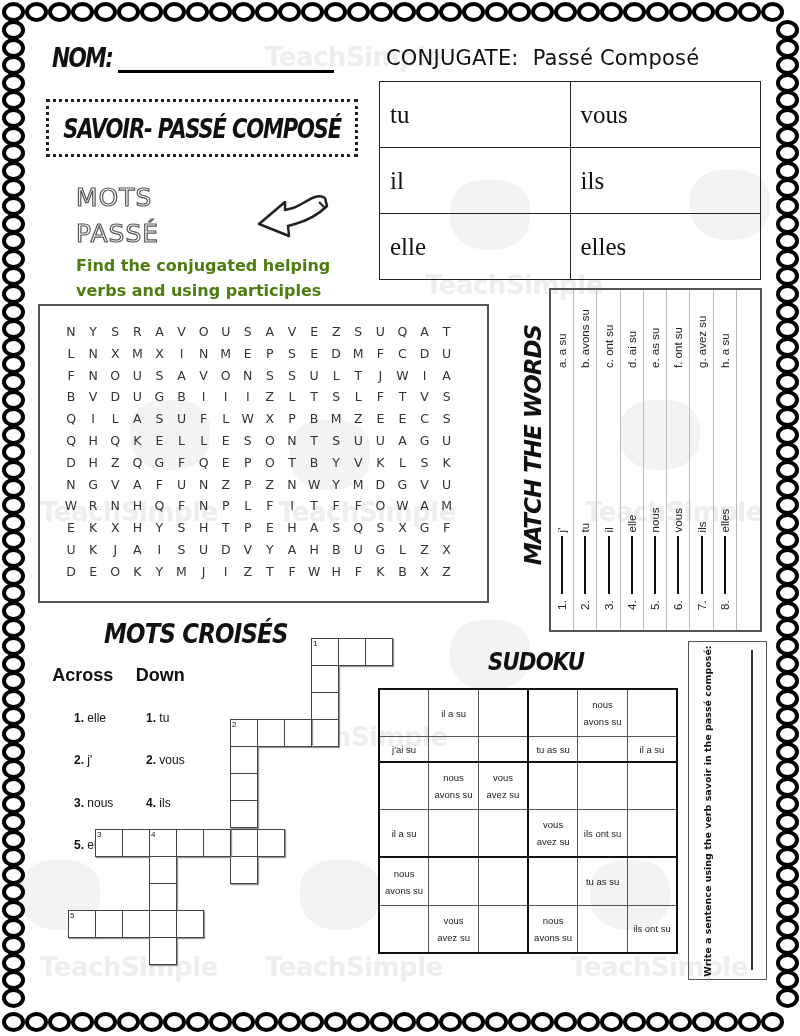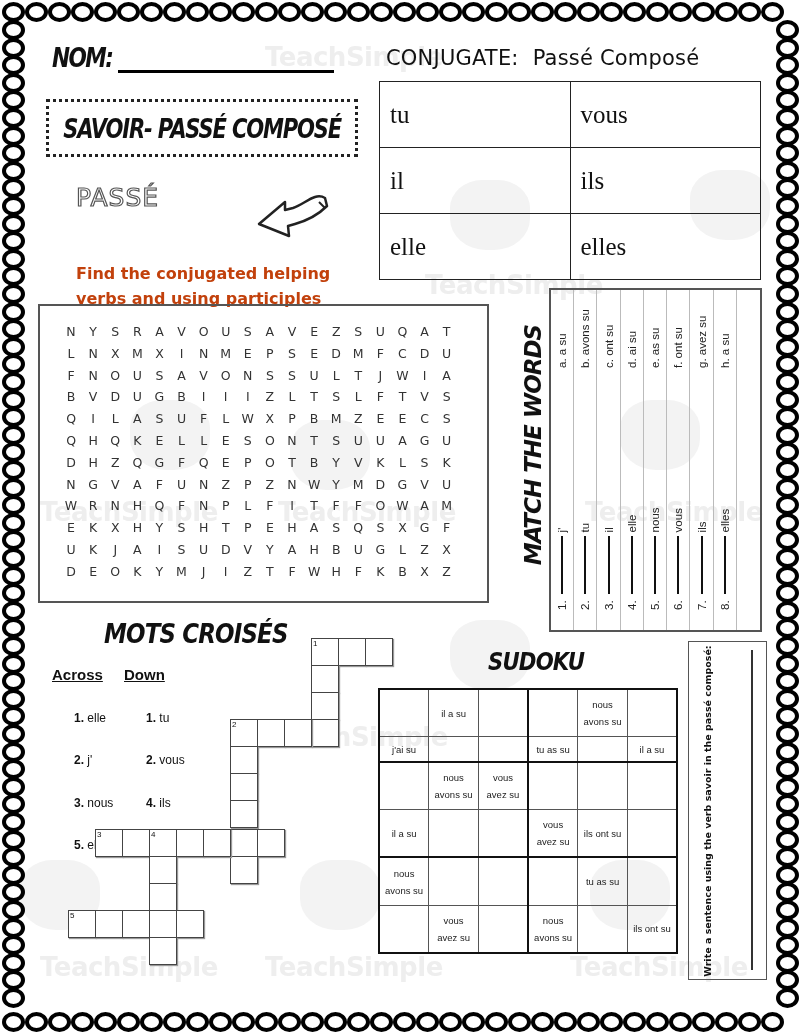--- a/index.html
+++ b/index.html
@@ -14,21 +14,21 @@
   .owl { position: absolute; width: 80px; height: 70px; border-radius: 40% 40% 45% 45%; background: #f3f3f3; pointer-events: none; }
 
   .nom { position: absolute; left: 52px; top: 42px; font-family: "DejaVu Sans", sans-serif; font-weight: bold; font-style: italic; font-size: 27px; letter-spacing: -2px; transform: scaleX(0.8); transform-origin: left; }
   .nom-line { position: absolute; left: 118px; top: 70px; width: 216px; height: 3px; background: #000; }
 
   .title-box { position: absolute; left: 46px; top: 99px; width: 312px; height: 58px; border: 3px dotted #222; display: flex; align-items: center; justify-content: center; }
   .title-box span { font-family: "DejaVu Sans", sans-serif; font-weight: bold; font-style: italic; font-size: 27px; letter-spacing: -1.5px; transform: scaleX(0.78); white-space: nowrap; }
 
   .mots-caches { position: absolute; left: 76px; top: 180px; font-family: "DejaVu Sans", sans-serif; font-size: 25px; line-height: 36px; color: #fff; -webkit-text-stroke: 1.2px #555; letter-spacing: 1px; }
   .arrow { position: absolute; left: 255px; top: 190px; }
-  .find-text { position: absolute; left: 76px; top: 261px; font-family: "DejaVu Sans", sans-serif; font-weight: bold; font-size: 16px; line-height: 25px; color: #c2410c; }
+  .find-text { position: absolute; left: 76px; top: 253px; font-family: "DejaVu Sans", sans-serif; font-weight: bold; font-size: 16px; line-height: 25px; color: #4d7c0f; }
 
   .conj-title { position: absolute; left: 386px; top: 46px; font-family: "DejaVu Sans", sans-serif; font-size: 21px; letter-spacing: 0.2px; }
   .conj-title .c { margin-right: 14px; }
   table.conj { position: absolute; left: 379px; top: 81px; width: 382px; height: 199px; border-collapse: collapse; }
   table.conj td { border: 1.5px solid #222; font-family: "Liberation Serif", serif; font-size: 25px; padding-left: 10px; width: 50%; }
 
   .ws-box { position: absolute; left: 38px; top: 304px; width: 451px; height: 299px; border: 2px solid #555; }
   .ws-grid { position: absolute; left: 60px; top: 324px; display: grid; grid-template-columns: repeat(18, 22.1px); grid-auto-rows: 21.8px; }
   .ws-grid span { font-family: "DejaVu Sans", sans-serif; font-size: 12.5px; color: #333; text-align: center; }
 
@@ -36,21 +36,21 @@
   .match-title span { position: absolute; left: 50%; top: 50%; transform: translate(-50%,-50%) rotate(-90deg); font-family: "DejaVu Sans", sans-serif; font-weight: bold; font-style: italic; font-size: 23px; letter-spacing: -1px; white-space: nowrap; }
   .match-box { position: absolute; left: 549px; top: 288px; width: 213px; height: 344px; border: 2px solid #555; display: flex; }
   .match-col { position: relative; width: 24.7px; border-right: 1px solid #bbb; height: 100%; }
   .match-col:last-child { border-right: none; }
   .match-top { position: absolute; bottom: 250px; left: 50%; transform-origin: 0 0; transform: rotate(-90deg) translateY(-50%); font-size: 11.5px; white-space: nowrap; color: #222; }
   .match-bottom { position: absolute; bottom: 8px; left: 50%; transform-origin: 0 0; transform: rotate(-90deg) translateY(-50%); font-size: 11.5px; white-space: nowrap; color: #222; display: flex; align-items: center; }
   .match-bottom .ln { display: inline-block; width: 58px; height: 2px; background: #111; margin: 0 4px 0 6px; }
 
   .cw-title { position: absolute; left: 104px; top: 618px; font-family: "DejaVu Sans", sans-serif; font-weight: bold; font-style: italic; font-size: 27px; letter-spacing: -1px; transform: scaleX(0.85); transform-origin: left; }
   .clues { position: absolute; top: 668px; font-size: 12px; line-height: 14.5px; }
-  .clues h4 { font-size: 15px; font-weight: bold; text-decoration: underline; margin-bottom: 1px; }
+  .clues h4 { font-size: 18px; font-weight: bold; margin-bottom: 1px; text-align: right; }
   .clues div { padding-left: 11px; margin-top: 28px; }
   .clues b { font-weight: bold; }
   .cell { position: absolute; width: 28px; height: 28px; border: 1.5px solid #444; background: #fff; box-shadow: 1px 1px 1px #999; }
   .cell i { position: absolute; left: 1px; top: 0; font-style: normal; font-size: 8px; }
 
   .sudoku-title { position: absolute; left: 488px; top: 647px; font-family: "DejaVu Sans", sans-serif; font-weight: bold; font-style: italic; font-size: 25px; letter-spacing: -1px; transform: scaleX(0.85); transform-origin: left; }
   table.sudoku { position: absolute; left: 378px; top: 688px; width: 300px; height: 266px; border-collapse: collapse; border: 2px solid #111; }
   table.sudoku td { border: 1px solid #555; width: 50px; text-align: center; font-size: 9.5px; line-height: 17px; color: #222; vertical-align: middle; }
   table.sudoku td.rb { border-right: 2px solid #111; }
   table.sudoku tr.bb td { border-bottom: 2px solid #111; }
@@ -267,20 +267,21 @@
   </div>
 
 <div class="nom">NOM:</div>
 <div class="nom-line"></div>
 
 <div class="title-box">
   <span>SAVOIR- PASSÉ COMPOSÉ</span>
 </div>
 
 <div class="mots-caches">
+  <div>MOTS</div>
   <div>PASSÉ</div>
 </div>
 <svg class="arrow" width="75" height="50" viewBox="0 0 75 50">
   <path d="M70 8 C60 2 50 14 38 18 L30 20 L30 12 L4 34 L34 46 L33 36 L40 34 C54 30 66 22 72 16 Z" fill="#fff" stroke="#222" stroke-width="2.5" stroke-linejoin="round"></path>
   <path d="M64 12 L70 18" stroke="#222" stroke-width="2"></path>
 </svg>
 <div class="find-text">
   <div>Find the conjugated helping</div>
   <div>verbs and using participles</div>
 </div>

